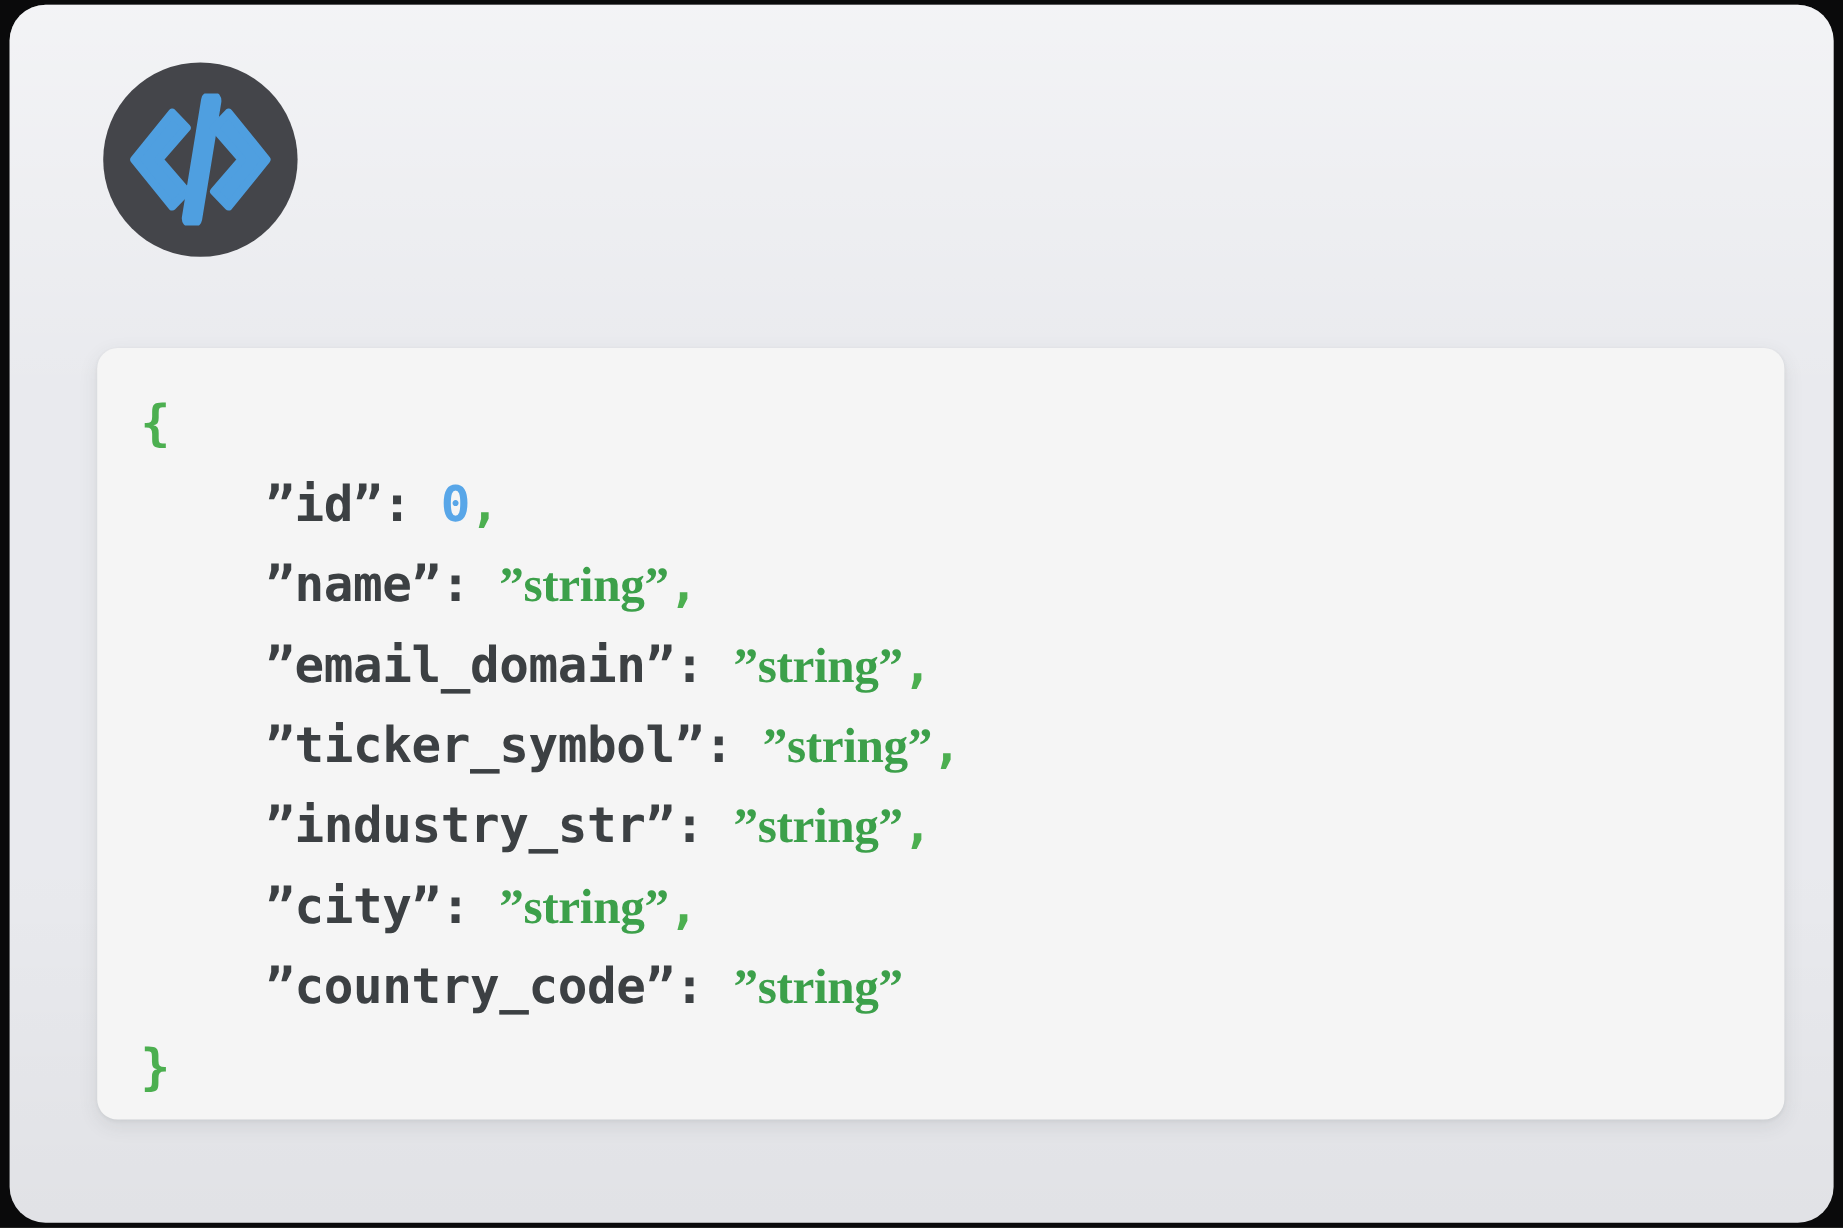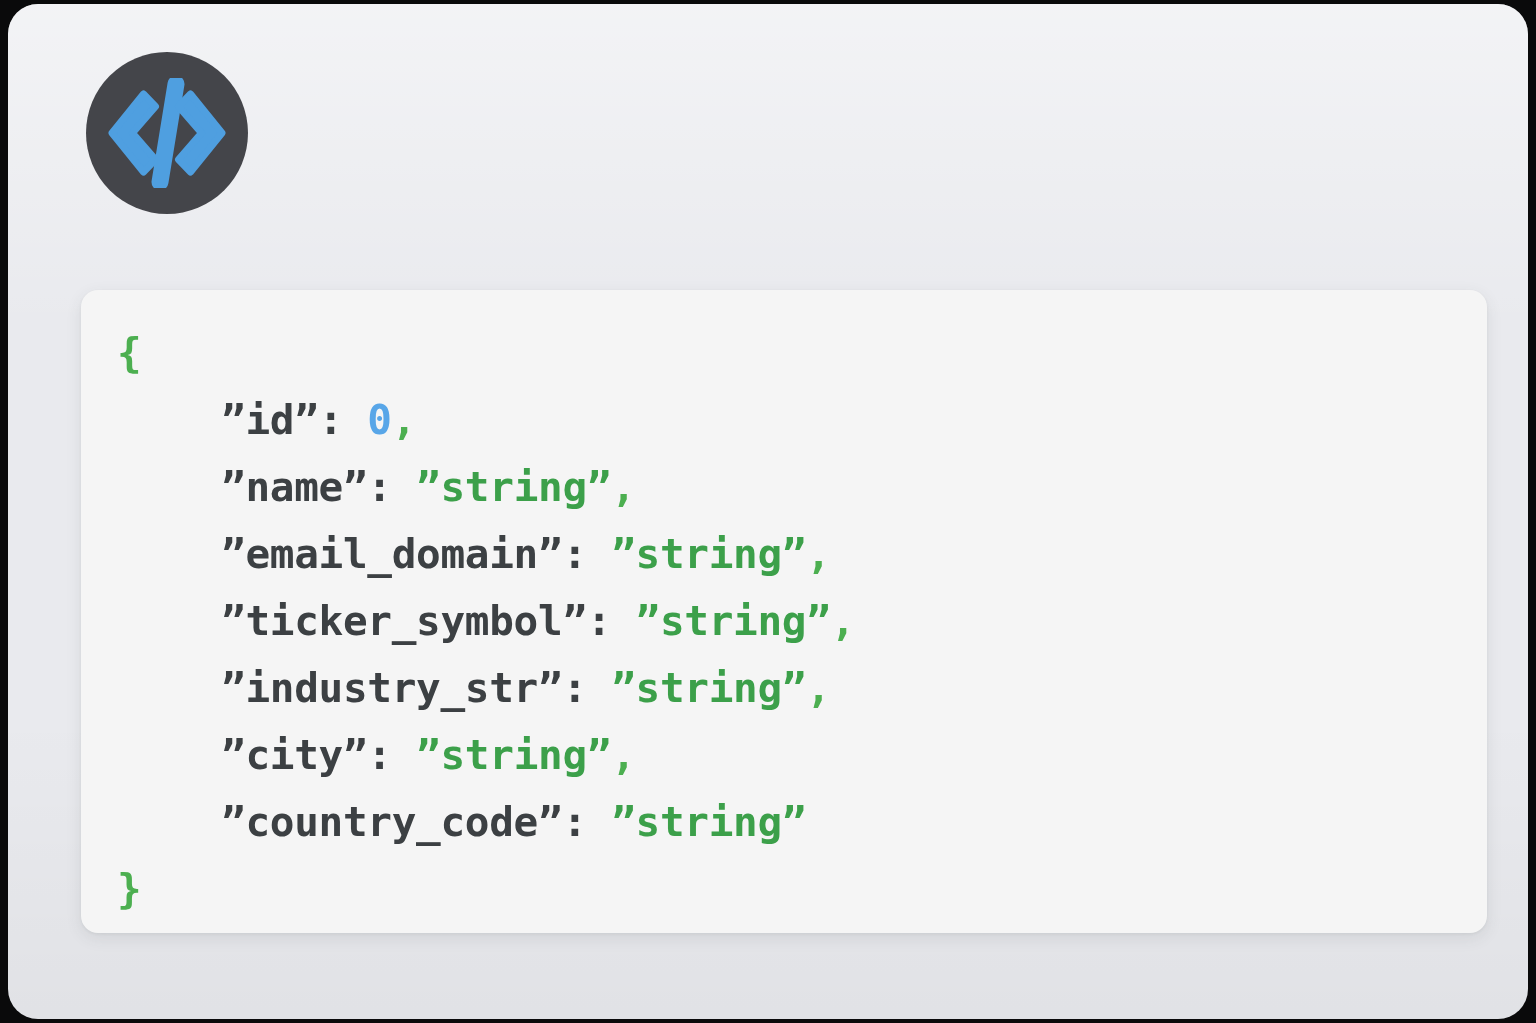--- a/index.html
+++ b/index.html
@@ -96,21 +96,21 @@
     -webkit-font-smoothing: antialiased;
   }
 
   .code-line { display: block; height: 67px; }
   .code-line.indent { padding-left: 104px; }
 
   
   .tok-brace  { color: #4caf50; }
   .tok-key    { color: #3c4043; }
   .tok-punct  { color: #3c4043; }
-  .tok-string { color: #3ca04a; }
+  .tok-string { color: #3ca04a; font-family: Liberation Serif, serif; }
   .tok-number { color: #58a6e8; }
   .tok-comma  { color: #4caf50; }
 </style>
 </head>
 <body style="background: rgb(10, 10, 11);">
 
 <div id="screen" style="background: rgb(10, 10, 11);">
 
   <div id="panel" style="background: rgb(233, 234, 238);">
 

